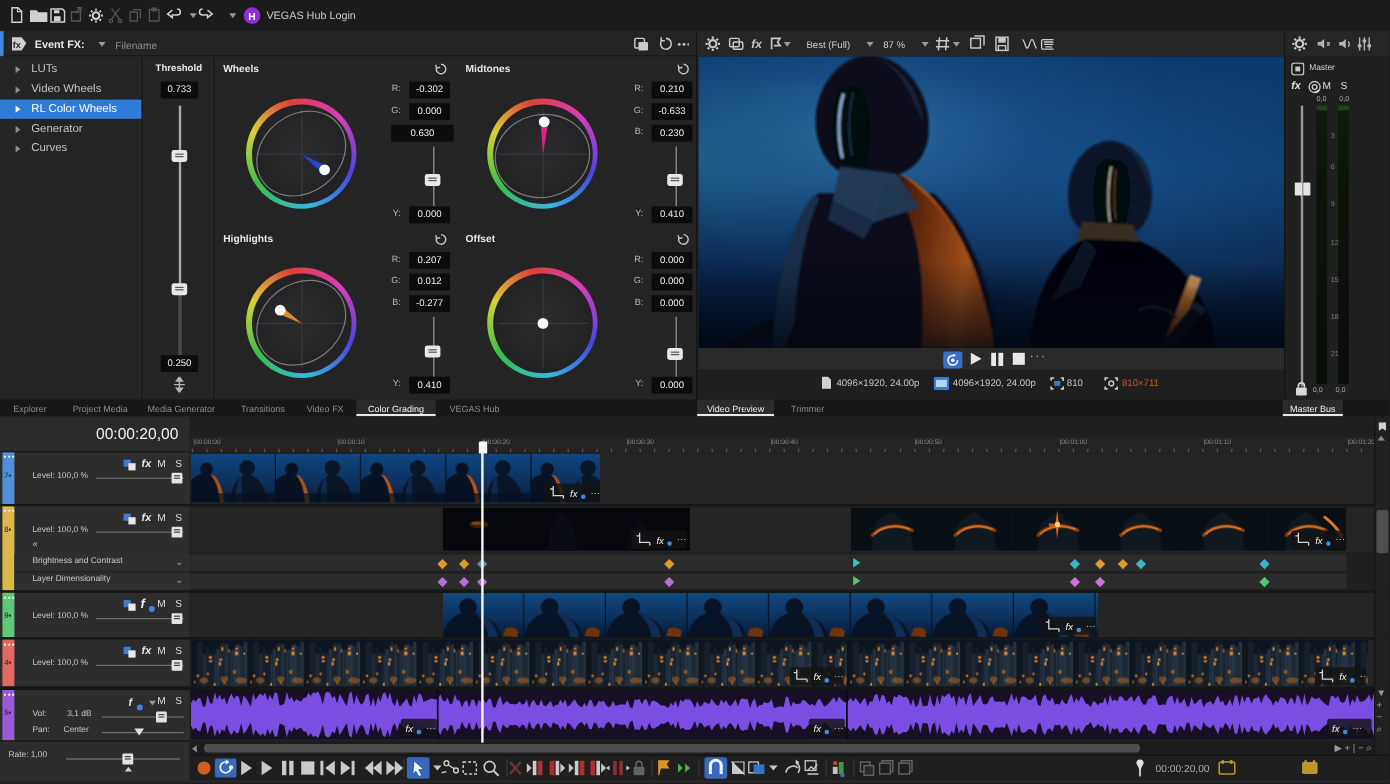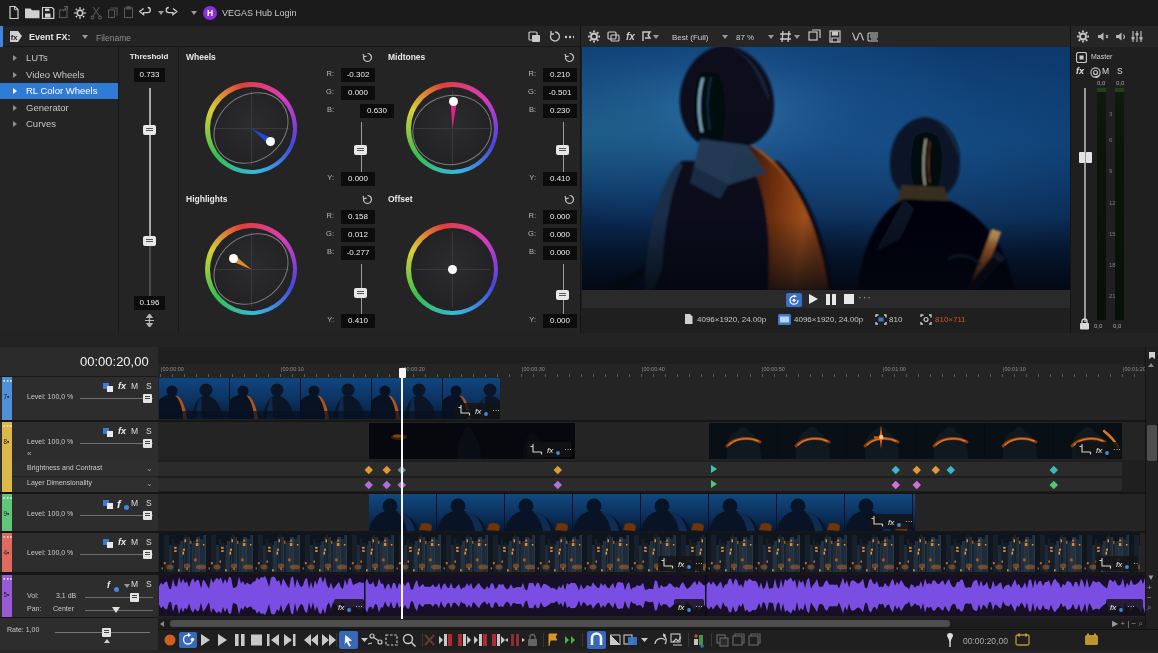--- a/index.html
+++ b/index.html
@@ -207,21 +207,21 @@
       </div>
   <div class="abs" style="left:118px;top:0;width:1px;height:286px;background:#181818"></div>
   <div class="abs" style="left:178px;top:0;width:1px;height:286px;background:#181818"></div>
 
   <div class="txt" style="left:128px;top:5px;width:42px;text-align:center;font-size:8px;font-weight:bold;color:#e8e8e8">Threshold</div>
   <div class="vbox" style="left:134px;top:21px;width:31px;height:14px">0.733</div>
   <div class="abs" style="left:148.5px;top:41px;width:2px;height:208px;background:#a8a8a8"></div>
   <div class="abs" style="left:148.5px;top:199px;width:2px;height:50px;background:#4a4a4a"></div>
   <div class="yhandle" style="left:143px;top:78px"></div>
   <div class="yhandle" style="left:143px;top:189px"></div>
-  <div class="vbox" style="left:134px;top:249px;width:31px;height:14px">0.196</div>
+  <div class="vbox" style="left:134px;top:249px;width:31px;height:14px">0.250</div>
   <svg class="ico" style="left:143px;top:267px" width="13" height="13" viewBox="0 0 13 13" stroke="#b5b5b5" stroke-width="1.2" fill="#b5b5b5">
         <path d="M6.5 0l2.5 3.5h-5zM6.5 13l2.5-3.5h-5z"></path>
         <path d="M2 6.5h9M6.5 2v9" fill="none"></path>
       </svg>
 
   <div class="wtitle" style="left:186px;top:5px">Wheels</div>
   <svg class="reset" style="left:362px;top:5px" viewBox="0 0 11 11">
         <path d="M5.5 1.5a4 4 0 1 1-3.9 3.1M1 2l1 2.8L4.8 4" fill="none" stroke="#c2c2c2" stroke-width="1.2"></path>
       </svg>
   <div class="wheelring" style="left:205px;top:35px">
@@ -233,21 +233,21 @@
             <polygon points="41.5,41.5 57.0,56.0 60.7,50.7" fill="#2446d8"></polygon>
           </svg>
     <div class="dot" style="left:56px;top:50px"></div>
   </div>
       </div>
   <div class="ylabel" style="left:320px;top:22px">R:</div>
       <div class="vbox" style="left:341px;top:21px;width:34px;height:14px">-0.302</div>
   <div class="ylabel" style="left:320px;top:40px">G:</div>
       <div class="vbox" style="left:341px;top:39px;width:34px;height:14px">0.000</div>
   <div class="ylabel" style="left:320px;top:58px">B:</div>
-      <div class="vbox" style="left:360px;top:57px;width:34px;height:14px">0.630</div>
+      <div class="vbox" style="left:326px;top:57px;width:52px;height:14px">0.630</div>
   <div class="ytrack" style="left:360.5px;top:75px;height:50px"></div>
   <div class="yhandle" style="left:354px;top:98px"></div>
   <div class="ylabel" style="left:320px;top:126px">Y:</div>
       <div class="vbox" style="left:341px;top:125px;width:34px;height:14px">0.000</div>
 
   <div class="wtitle" style="left:388px;top:5px">Midtones</div>
   <svg class="reset" style="left:564px;top:5px" viewBox="0 0 11 11">
         <path d="M5.5 1.5a4 4 0 1 1-3.9 3.1M1 2l1 2.8L4.8 4" fill="none" stroke="#c2c2c2" stroke-width="1.2"></path>
       </svg>
   <div class="wheelring" style="left:406px;top:35px">
@@ -257,21 +257,21 @@
     <div class="ellip" style="width:80px;height:70px;left:1px;top:8px;transform:rotate(-12deg)"></div>
     <svg class="abs" style="left:0;top:0" width="83" height="83">
             <polygon points="41.5,41.5 45.6,16.6 39.6,16.4" fill="#d8258e"></polygon>
           </svg>
     <div class="dot" style="left:38px;top:10px"></div>
   </div>
       </div>
   <div class="ylabel" style="left:522px;top:22px">R:</div>
       <div class="vbox" style="left:543px;top:21px;width:34px;height:14px">0.210</div>
   <div class="ylabel" style="left:522px;top:40px">G:</div>
-      <div class="vbox" style="left:543px;top:39px;width:34px;height:14px">-0.501</div>
+      <div class="vbox" style="left:543px;top:39px;width:34px;height:14px">-0.633</div>
   <div class="ylabel" style="left:522px;top:58px">B:</div>
       <div class="vbox" style="left:543px;top:57px;width:34px;height:14px">0.230</div>
   <div class="ytrack" style="left:562.5px;top:75px;height:50px"></div>
   <div class="yhandle" style="left:556px;top:98px"></div>
   <div class="ylabel" style="left:522px;top:126px">Y:</div>
       <div class="vbox" style="left:543px;top:125px;width:34px;height:14px">0.410</div>
 
   <div class="wtitle" style="left:186px;top:147px">Highlights</div>
   <svg class="reset" style="left:362px;top:147px" viewBox="0 0 11 11">
         <path d="M5.5 1.5a4 4 0 1 1-3.9 3.1M1 2l1 2.8L4.8 4" fill="none" stroke="#c2c2c2" stroke-width="1.2"></path>
@@ -281,21 +281,21 @@
     <div class="cross-h" style="left:4px;right:4px;top:41px"></div>
     <div class="cross-v" style="top:4px;bottom:4px;left:41px"></div>
     <div class="ellip" style="width:80px;height:66px;left:1px;top:8px;transform:rotate(-38deg)"></div>
     <svg class="abs" style="left:0;top:0" width="83" height="83">
             <polygon points="41.5,41.5 26.8,29.0 23.6,34.1" fill="#e08a28"></polygon>
           </svg>
     <div class="dot" style="left:19px;top:26px"></div>
   </div>
       </div>
   <div class="ylabel" style="left:320px;top:164px">R:</div>
-      <div class="vbox" style="left:341px;top:163px;width:34px;height:14px">0.158</div>
+      <div class="vbox" style="left:341px;top:163px;width:34px;height:14px">0.207</div>
   <div class="ylabel" style="left:320px;top:182px">G:</div>
       <div class="vbox" style="left:341px;top:181px;width:34px;height:14px">0.012</div>
   <div class="ylabel" style="left:320px;top:200px">B:</div>
       <div class="vbox" style="left:341px;top:199px;width:34px;height:14px">-0.277</div>
   <div class="ytrack" style="left:360.5px;top:217px;height:50px"></div>
   <div class="yhandle" style="left:354px;top:241px"></div>
   <div class="ylabel" style="left:320px;top:268px">Y:</div>
       <div class="vbox" style="left:341px;top:267px;width:34px;height:14px">0.410</div>
 
   <div class="wtitle" style="left:388px;top:147px">Offset</div>
@@ -473,20 +473,32 @@
   
   <div class="abs" style="left:13px;top:41px;width:1.5px;height:234px;background:#9a9a9a"></div>
   <div class="abs" style="left:8px;top:105px;width:5.5px;height:11px;background:#e4e4e4;border-radius:1px"></div>
   <div class="abs" style="left:15px;top:105px;width:5.5px;height:11px;background:#e4e4e4;border-radius:1px"></div>
   <svg class="ico" style="left:8px;top:271px" width="11" height="12" viewBox="0 0 11 12">
         <rect x="1" y="5" width="9" height="6.5" rx="1" fill="#d8d8d8"></rect>
         <path d="M3 5V3.5a2.5 2.5 0 0 1 5 0V5" fill="none" stroke="#d8d8d8" stroke-width="1.4"></path>
       </svg>
   <div class="txt" style="left:23px;top:276px;font-size:6px;color:#a8a8a8">0,0</div>
   <div class="txt" style="left:42px;top:276px;font-size:6px;color:#a8a8a8">0,0</div>
+</div>
+<div id="tabbar">
+  <div class="tab" style="left:0;width:50px">Explorer</div>
+  <div class="tab" style="left:56px;width:55px">Project Media</div>
+  <div class="tab" style="left:120px;width:62px">Media Generator</div>
+  <div class="tab" style="left:195px;width:48px">Transitions</div>
+  <div class="tab" style="left:250px;width:42px">Video FX</div>
+  <div class="tab active" style="left:297px;width:66px">Color Grading</div>
+  <div class="tab" style="left:368px;width:55px">VEGAS Hub</div>
+  <div class="tab active" style="left:581px;width:64px">Video Preview</div>
+  <div class="tab" style="left:652px;width:42px">Trimmer</div>
+  <div class="tab active" style="left:1069px;width:50px">Master Bus</div>
 </div>
 <div id="timeline">
 <div class="abs" style="left:158px;top:0;width:987px;height:306px;background:#1f1f1f"></div>
 <div class="abs" style="left:0;top:0;width:158px;height:29px;background:#2a2a2a"></div>
 <div class="txt" style="left:80px;top:7px;font-size:13px;color:#f2f2f2">00:00:20,00</div>
 <div class="abs" style="left:158px;top:17px;width:987px;height:14px;background:#242424;border-bottom:1px solid #161616"></div>
 <div class="abs" style="left:160.0px;top:27px;width:1px;height:3px;background:#5a5a5a"></div>
       <div class="abs" style="left:172.0px;top:27px;width:1px;height:3px;background:#5a5a5a"></div>
       <div class="abs" style="left:184.1px;top:27px;width:1px;height:3px;background:#5a5a5a"></div>
       <div class="abs" style="left:196.1px;top:27px;width:1px;height:3px;background:#5a5a5a"></div>

